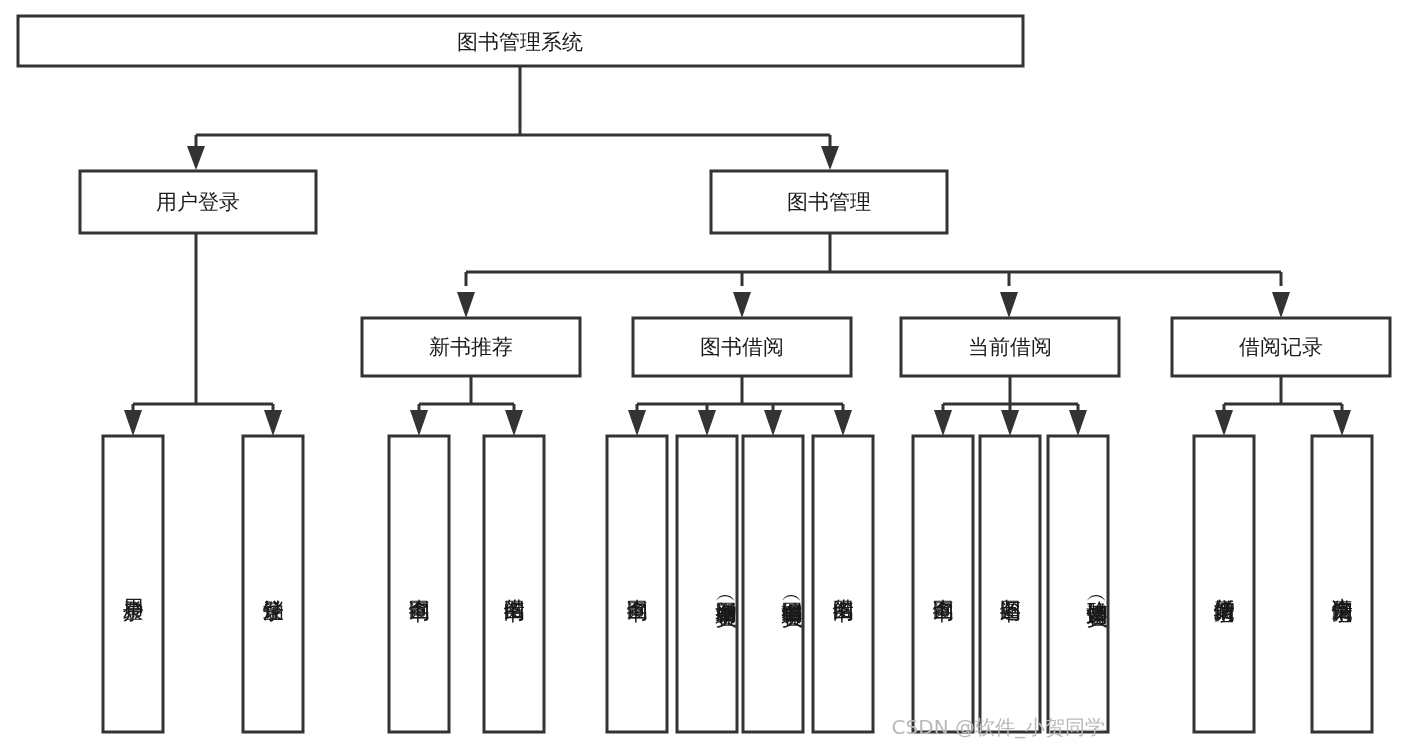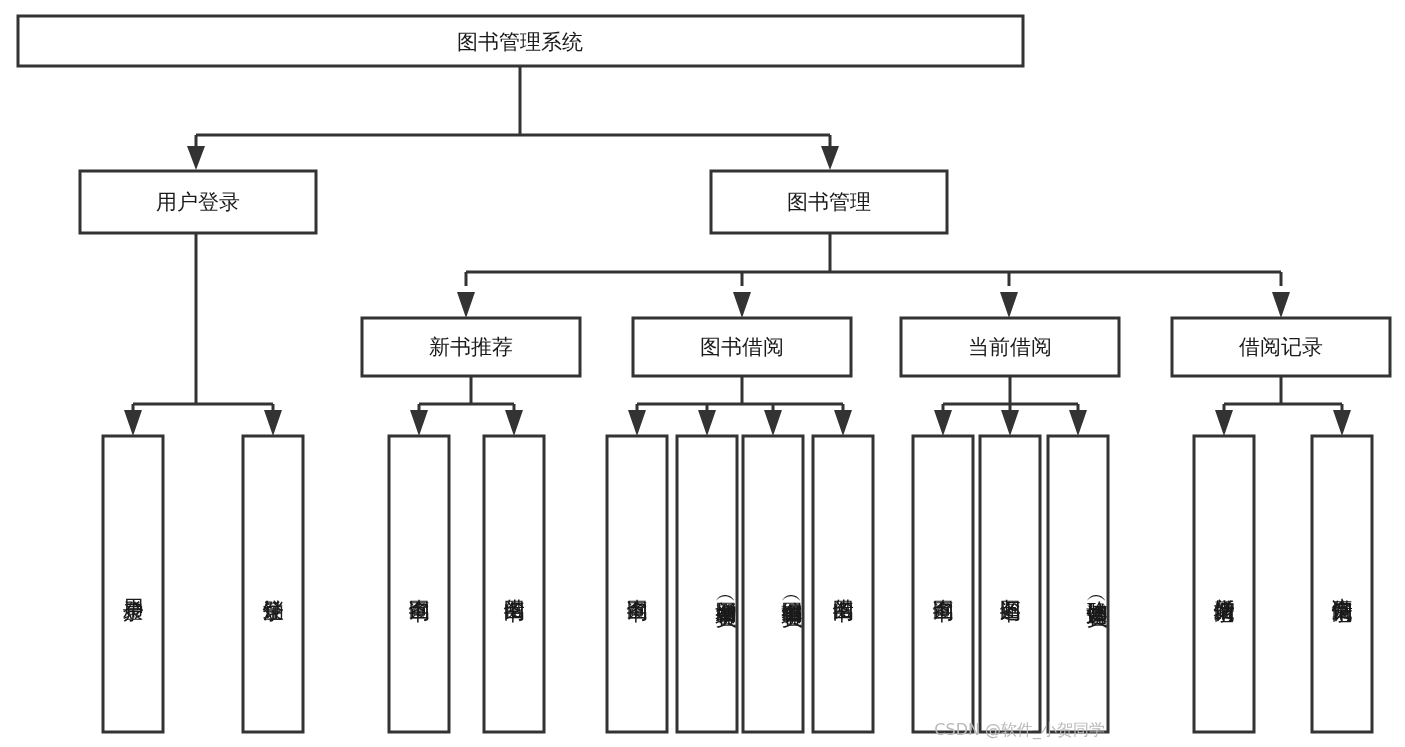--- a/index.html
+++ b/index.html
@@ -34,21 +34,21 @@
     align-items:flex-start;
     justify-content:center;
     white-space:nowrap;
     pointer-events:none;
   }
   .leaf-label.centered{align-items:center;}
   .watermark{
     position:absolute;
     right:12px;bottom:6px;
     font-family:"DejaVu Sans","Liberation Sans",sans-serif;
-    font-size:16px;
+    font-size:20px;
     color:#b9b9b9;
     white-space:nowrap;
     pointer-events:none;
   }
 </style>
 </head>
 <body>
 
 <div id="diagram-root">
 

